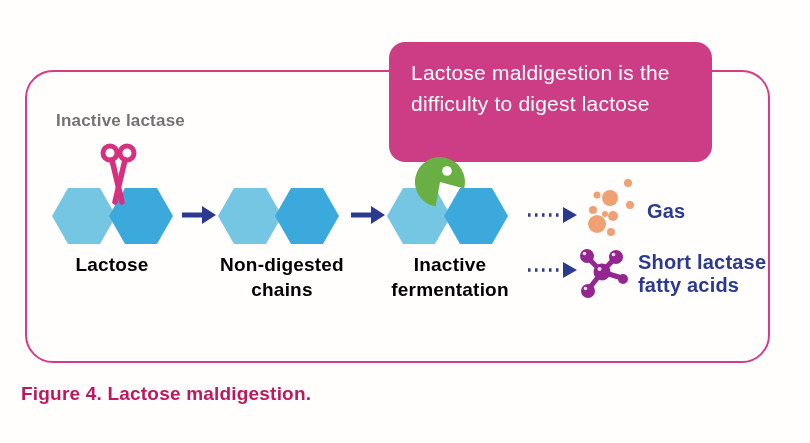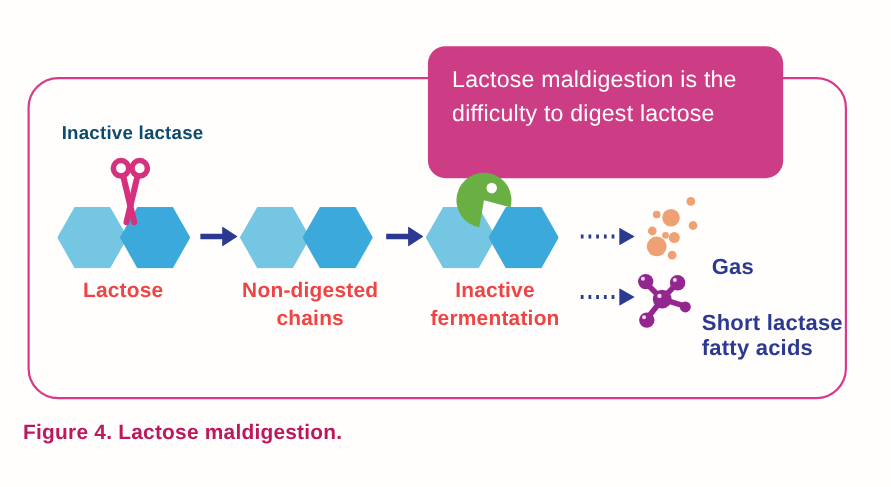--- a/index.html
+++ b/index.html
@@ -29,53 +29,52 @@
     font-size:21px;
     line-height:31px;
     font-weight:500;
     letter-spacing:.2px;
     z-index:3;
   }
   .annotation{
     position:absolute;
     left:38px;top:111px;width:165px;
     text-align:center;
-    color:#0c4a6e;
+    color:#737373;
     font-weight:700;
     font-size:17px;
     letter-spacing:.2px;
     z-index:2;
   }
   .hex-pair{position:absolute;display:flex;z-index:2;}
   .hex{
     width:64px;height:56px;
     clip-path:polygon(25% 0,75% 0,100% 50%,75% 100%,25% 100%,0 50%);
   }
   .hex.light{background:#74c6e3;}
   .hex.dark{background:#3ba9db;margin-left:-7px;}
   .icon{position:absolute;z-index:4;}
   .step-label{
     position:absolute;
     text-align:center;
-    color:#ef4444;
+    color:#000000;
     font-weight:700;
     font-size:19px;
     line-height:25px;
     letter-spacing:.2px;
     z-index:2;
   }
   .out-label{
     position:absolute;
     color:#2b3990;
     font-weight:700;
     font-size:20px;
     line-height:23px;
     letter-spacing:.2px;
     z-index:2;
-    margin-top:32px;
   }
   .caption{
     position:absolute;
     left:21px;top:383px;
     color:#be185d;
     font-weight:700;
     font-size:19px;
     letter-spacing:.2px;
     z-index:2;
   }

